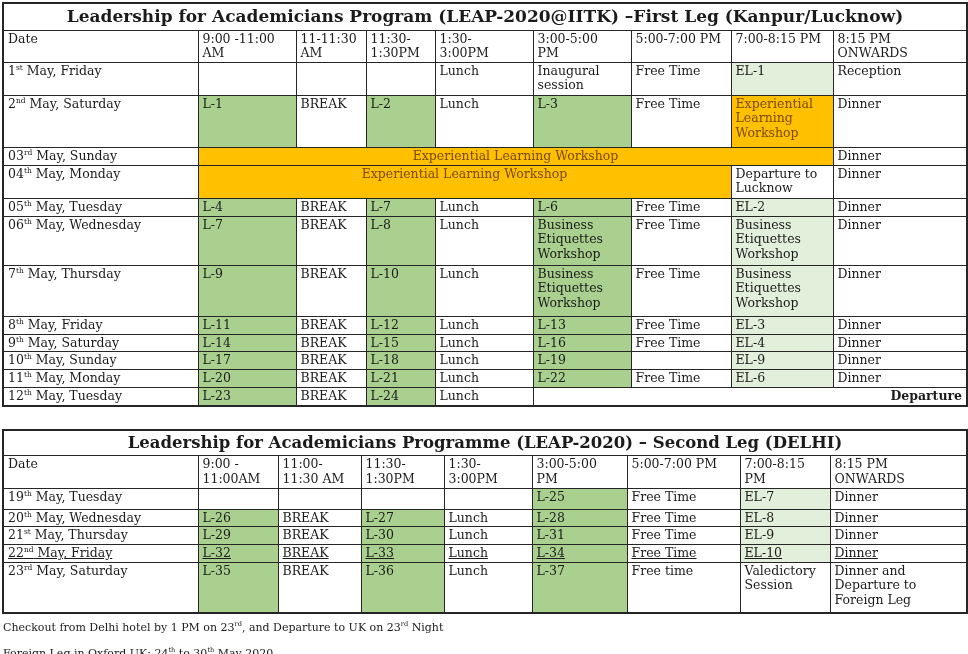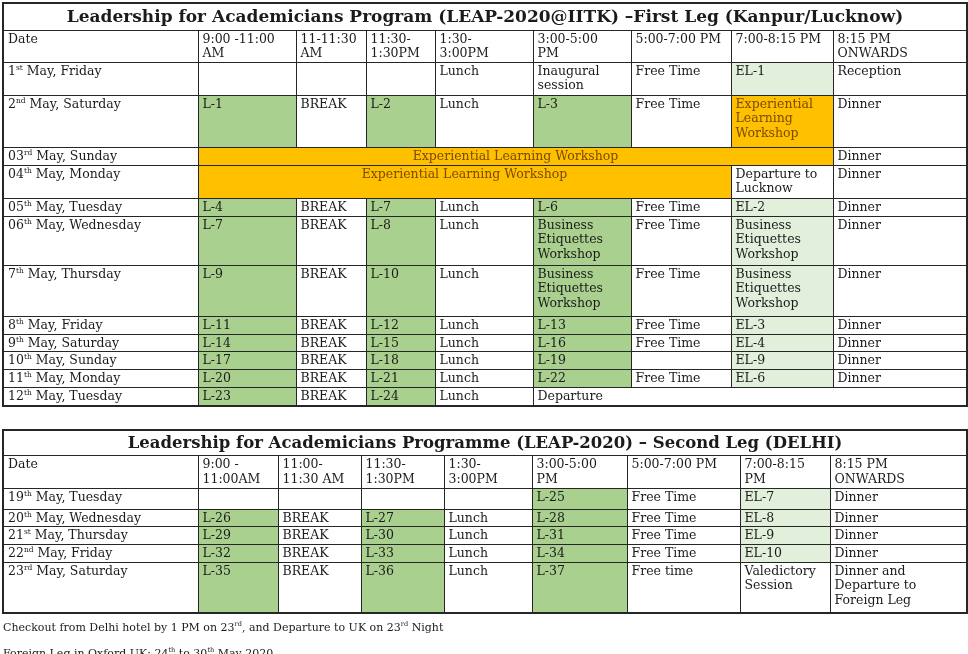--- a/index.html
+++ b/index.html
@@ -174,21 +174,21 @@
         <td>Free Time</td>
         <td class="light_green">EL-6</td>
         <td>Dinner</td>
       </tr>
       <tr style="height: 18px;">
         <td>12<sup>th</sup> May, Tuesday</td>
         <td class="green">L-23</td>
         <td>BREAK</td>
         <td class="green">L-24</td>
         <td>Lunch</td>
-        <td colspan="4" style="text-align: left;">Departure</td>
+        <td colspan="4" style="text-align: right; font-weight: bold;">Departure</td>
       </tr>
     </tbody>
 </table>
 
 <table class="t2">
   <colgroup>
     <col style="width:195px">
       <col style="width:80px">
       <col style="width:83px">
       <col style="width:83px">
@@ -248,21 +248,21 @@
         <td>21<sup>st</sup> May, Thursday</td>
         <td class="green">L-29</td>
         <td>BREAK</td>
         <td class="green">L-30</td>
         <td>Lunch</td>
         <td class="green">L-31</td>
         <td>Free Time</td>
         <td class="light_green">EL-9</td>
         <td>Dinner</td>
       </tr>
-      <tr style="height: 17px;">
+      <tr style="height: 17px; text-decoration: underline;">
         <td>22<sup>nd</sup> May, Friday</td>
         <td class="green">L-32</td>
         <td>BREAK</td>
         <td class="green">L-33</td>
         <td>Lunch</td>
         <td class="green">L-34</td>
         <td>Free Time</td>
         <td class="light_green">EL-10</td>
         <td>Dinner</td>
       </tr>

